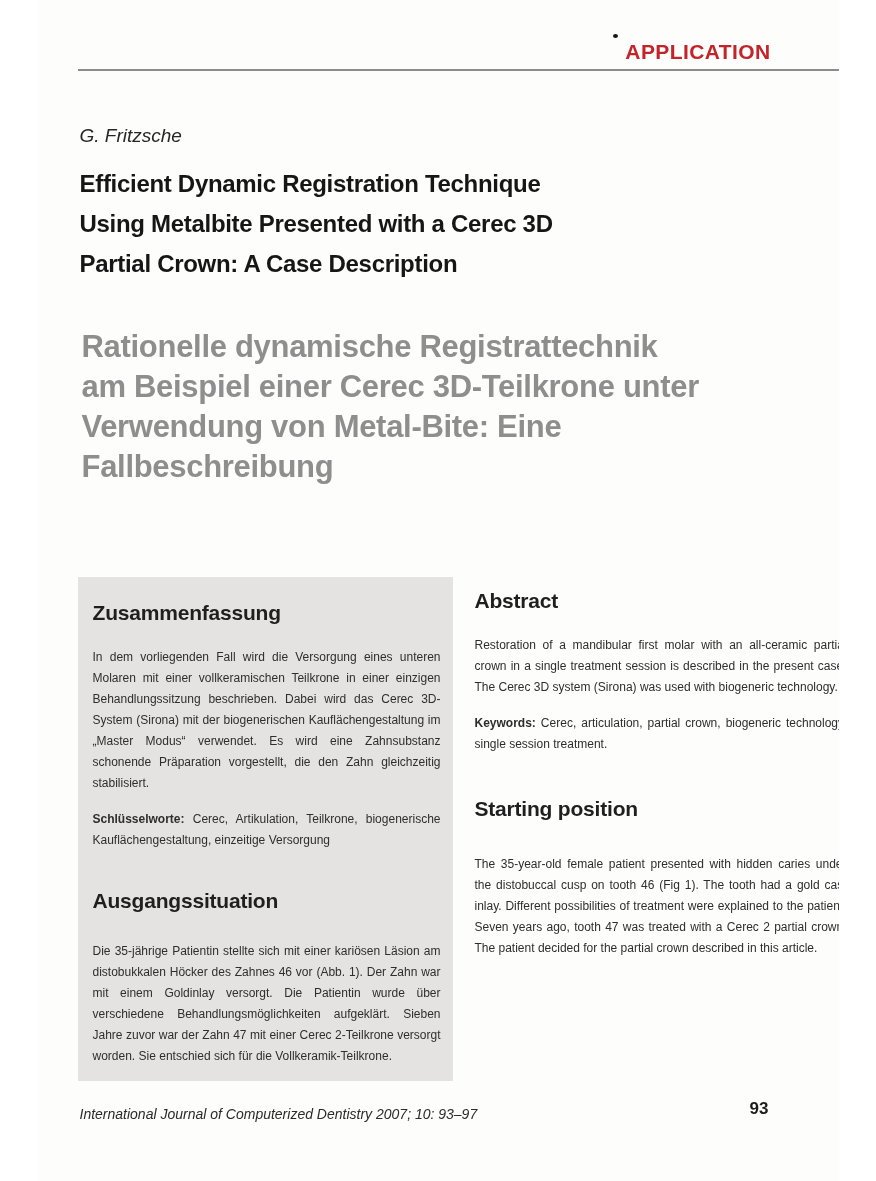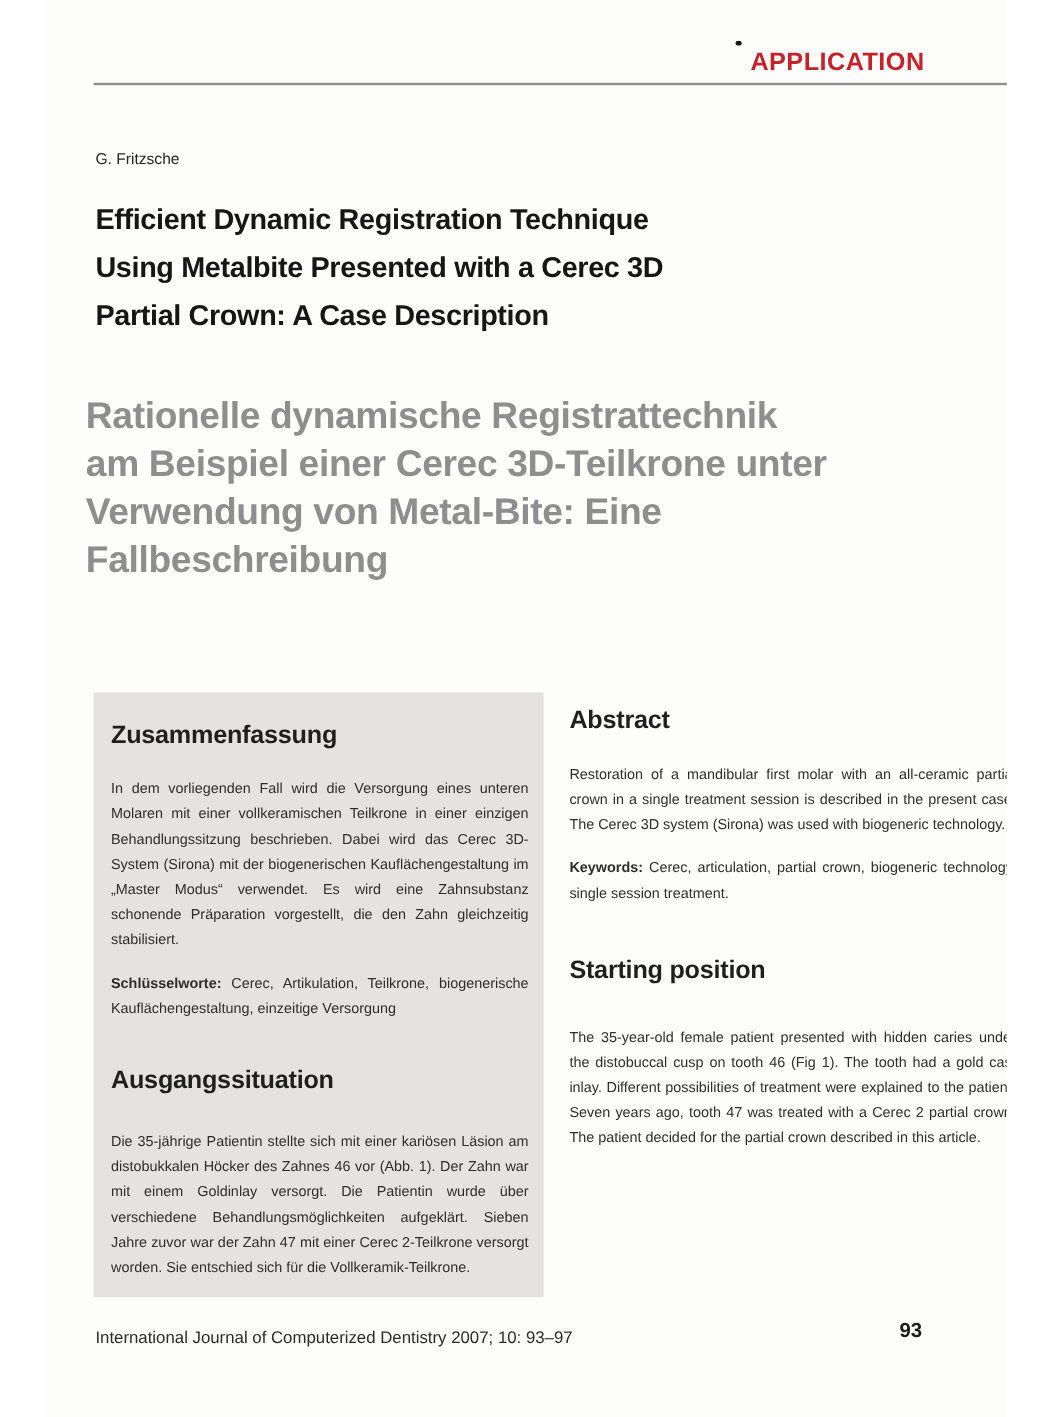--- a/index.html
+++ b/index.html
@@ -44,37 +44,38 @@
     height: 4px;
     background: #161616;
     border-radius: 50%;
   }
 
   
   .author {
     position: absolute;
     left: 42px;
     top: 125px;
-    font-size: 13px;
+    font-size: 19px;
     color: #262626;
+    font-style: italic;
   }
   .title-en {
     position: absolute;
     left: 42px;
     top: 164px;
     font-size: 24px;
     line-height: 40px;
     font-weight: bold;
     letter-spacing: -0.3px;
     color: #161616;
     width: 780px;
   }
   .title-de {
     position: absolute;
-    left: 34px;
+    left: 44px;
     top: 327px;
     font-size: 31px;
     line-height: 40px;
     font-weight: bold;
     letter-spacing: -0.3px;
     color: #8e8e8e;
     width: 780px;
   }
 
   
@@ -122,20 +123,21 @@
     font-weight: bold;
   }
 
   
   .footer-citation {
     position: absolute;
     left: 42px;
     top: 1106px;
     font-size: 14px;
     color: #2b2b2b;
+    font-style: italic;
   }
   .page-number {
     position: absolute;
     right: 70px;
     top: 1099px;
     font-size: 17px;
     font-weight: bold;
     color: #1c1c1c;
   }
 </style>

